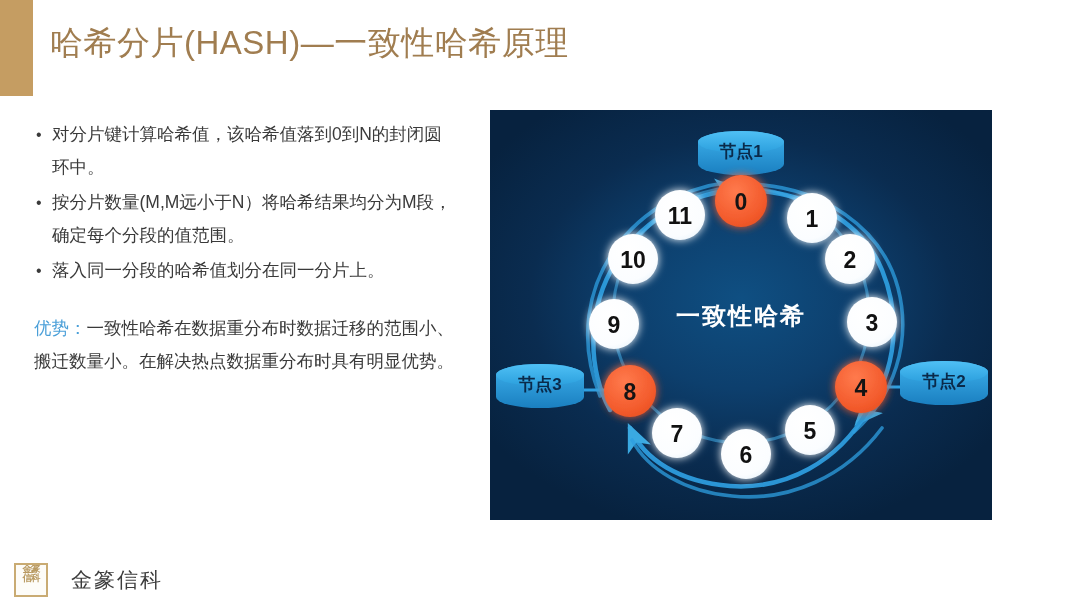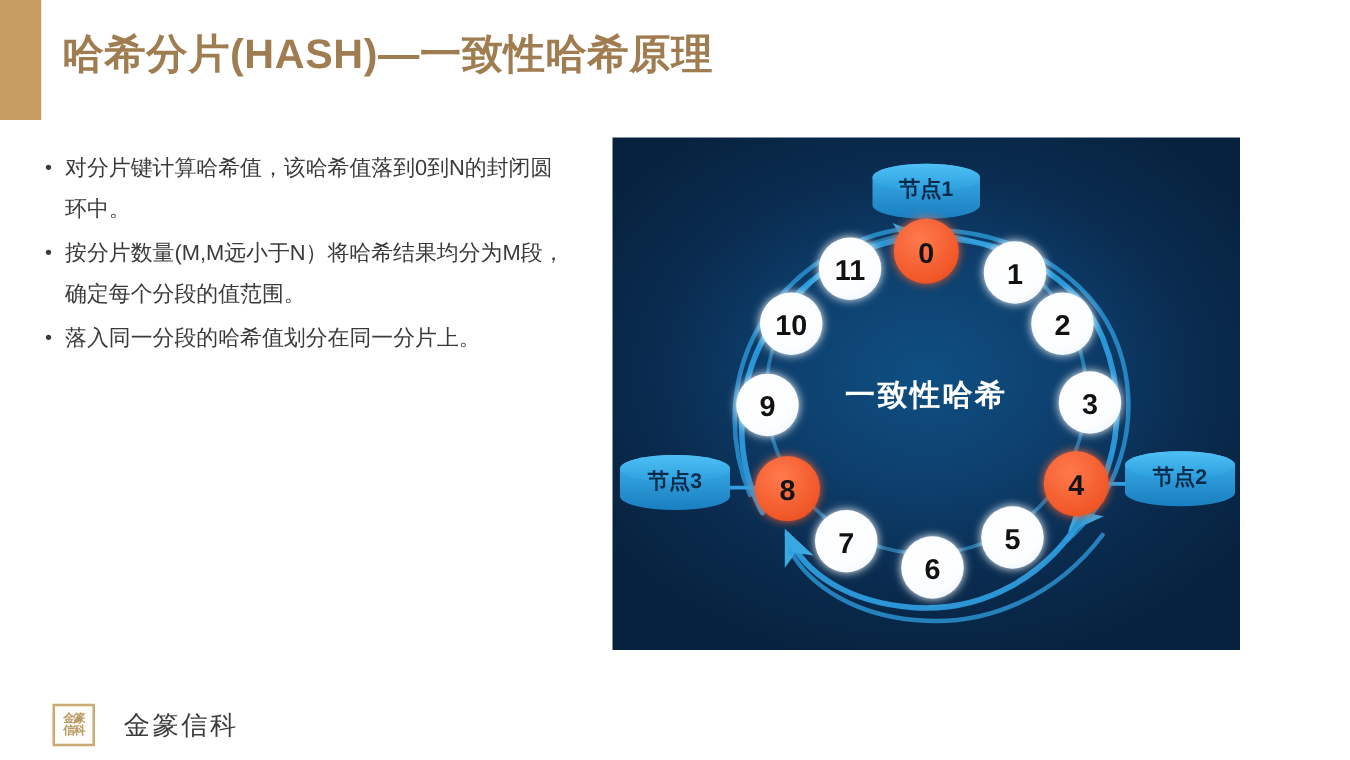--- a/index.html
+++ b/index.html
@@ -26,21 +26,21 @@
     height: 96px;
     background: #c59d62;
   }
 
   
   .title {
     position: absolute;
     left: 50px;
     top: 21px;
     font-size: 33px;
-    font-weight: bold;
+    font-weight: normal;
     color: #a07d50;
     letter-spacing: 0.5px;
     white-space: nowrap;
   }
 
   
   .content-left {
     position: absolute;
     left: 34px;
     top: 118px;
@@ -107,24 +107,23 @@
     align-items: center;
     gap: 11px;
   }
   .seal {
     position: relative;
     width: 34px;
     height: 34px;
     border: 2px solid #c9ab73;
     background: #fdfcf8;
     display: flex;
-    align-items: center;
+    align-items: flex-start;
     justify-content: center;
     overflow: hidden;
-    margin-left: 28px;
   }
   .seal-inner {
     font-size: 9px;
     line-height: 9px;
     color: #b99a62;
     font-weight: bold;
     letter-spacing: -1px;
     transform: scale(1.05);
     text-align: center;
   }
@@ -144,20 +143,21 @@
   <div class="gold-bar"></div>
 
   <div class="title">哈希分片(HASH)—一致性哈希原理</div>
 
   <div class="content-left">
     <ul class="bullet-list">
       <li class="bullet-item">对分片键计算哈希值，该哈希值落到0到N的封闭圆环中。</li>
       <li class="bullet-item">按分片数量(M,M远小于N）将哈希结果均分为M段，确定每个分段的值范围。</li>
       <li class="bullet-item">落入同一分段的哈希值划分在同一分片上。</li>
     </ul>
+    <p class="advantage"><span class="adv-label">优势：</span><span>一致性哈希在数据重分布时数据迁移的范围小、搬迁数量小。在解决热点数据重分布时具有明显优势。</span></p>
   </div>
 
   <div class="diagram-panel">
     <svg viewBox="0 0 502 410" xmlns="http://www.w3.org/2000/svg">
       <defs>
         <linearGradient id="cylTop" x1="0" y1="0" x2="0" y2="1">
           <stop offset="0%" stop-color="#4fc0f5"></stop>
           <stop offset="100%" stop-color="#2b9fdd"></stop>
         </linearGradient>
         <linearGradient id="cylBody" x1="0" y1="0" x2="0" y2="1">

